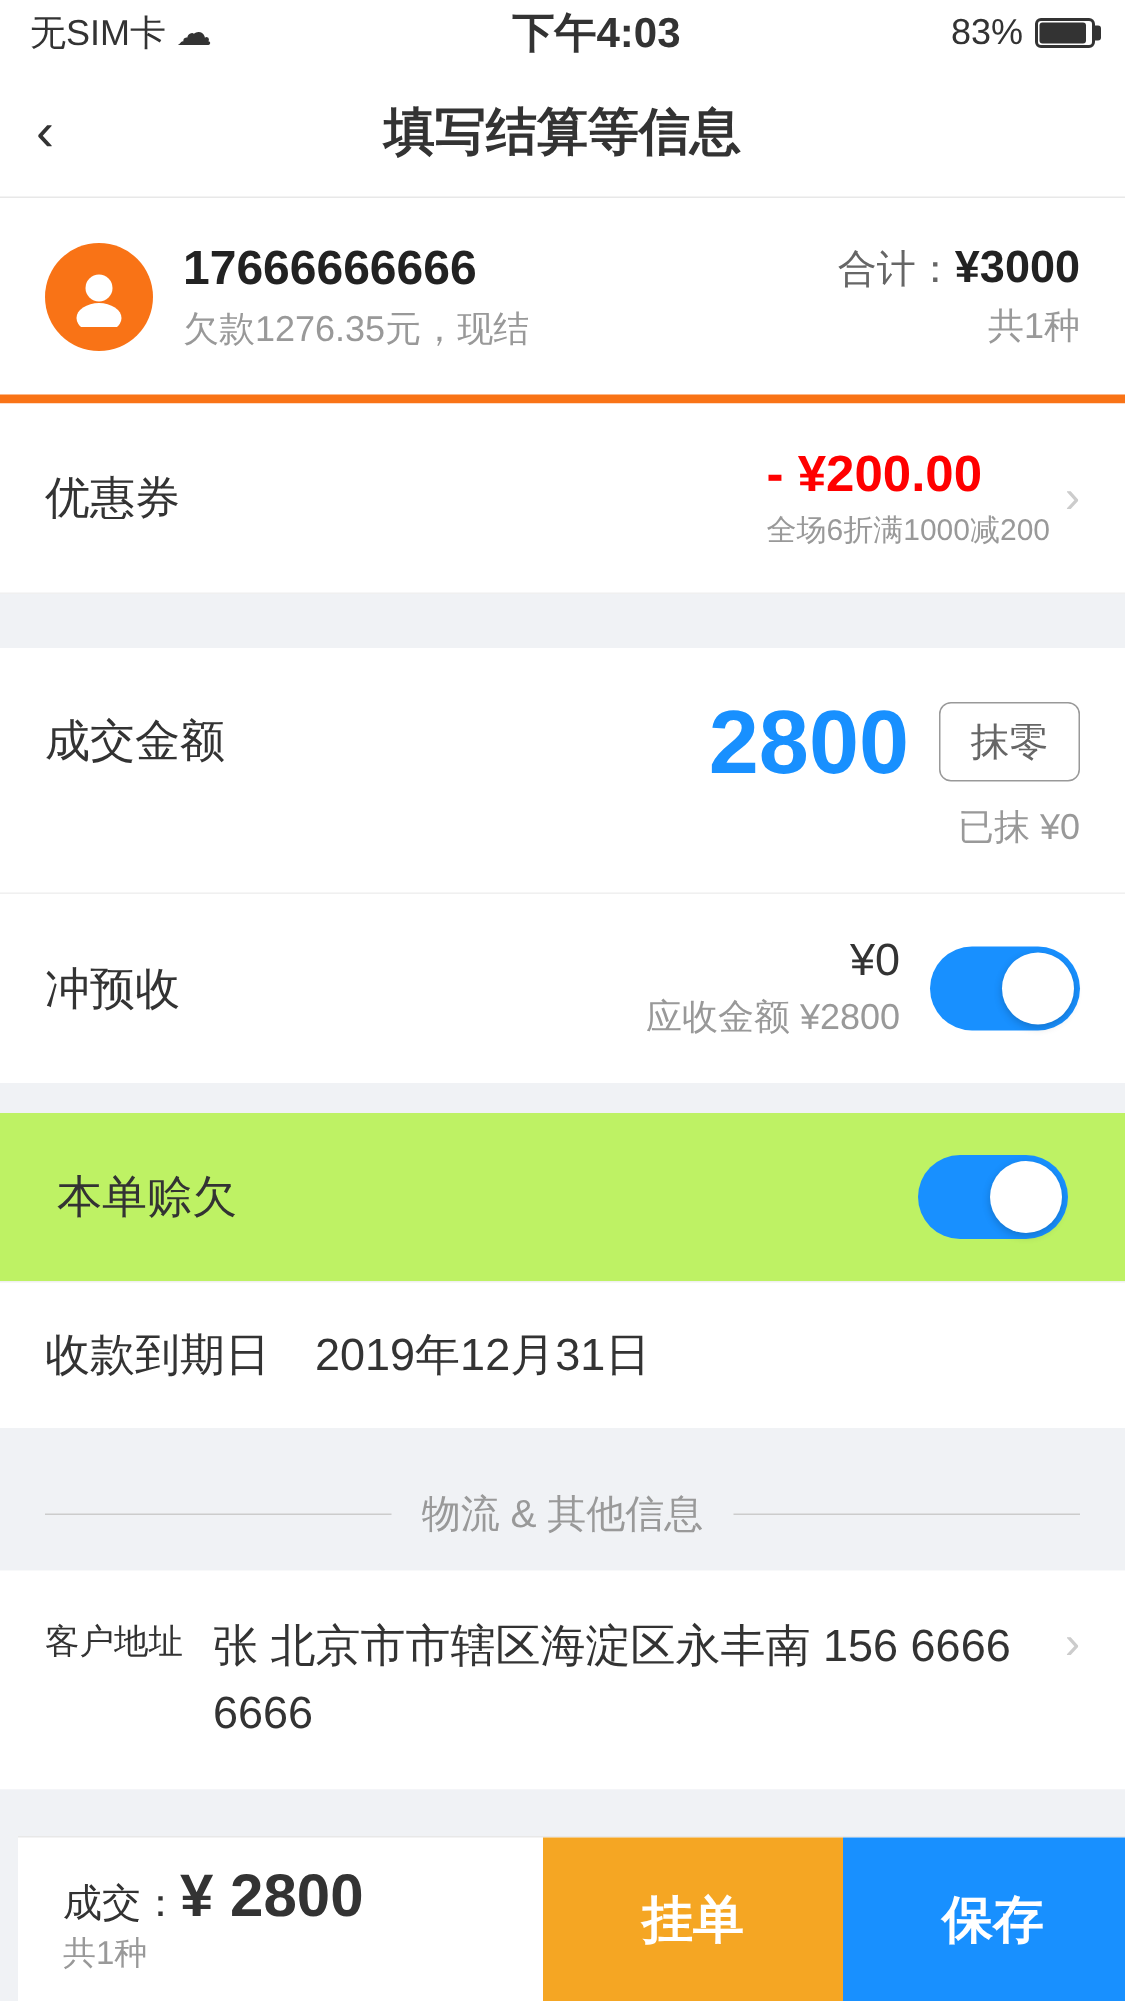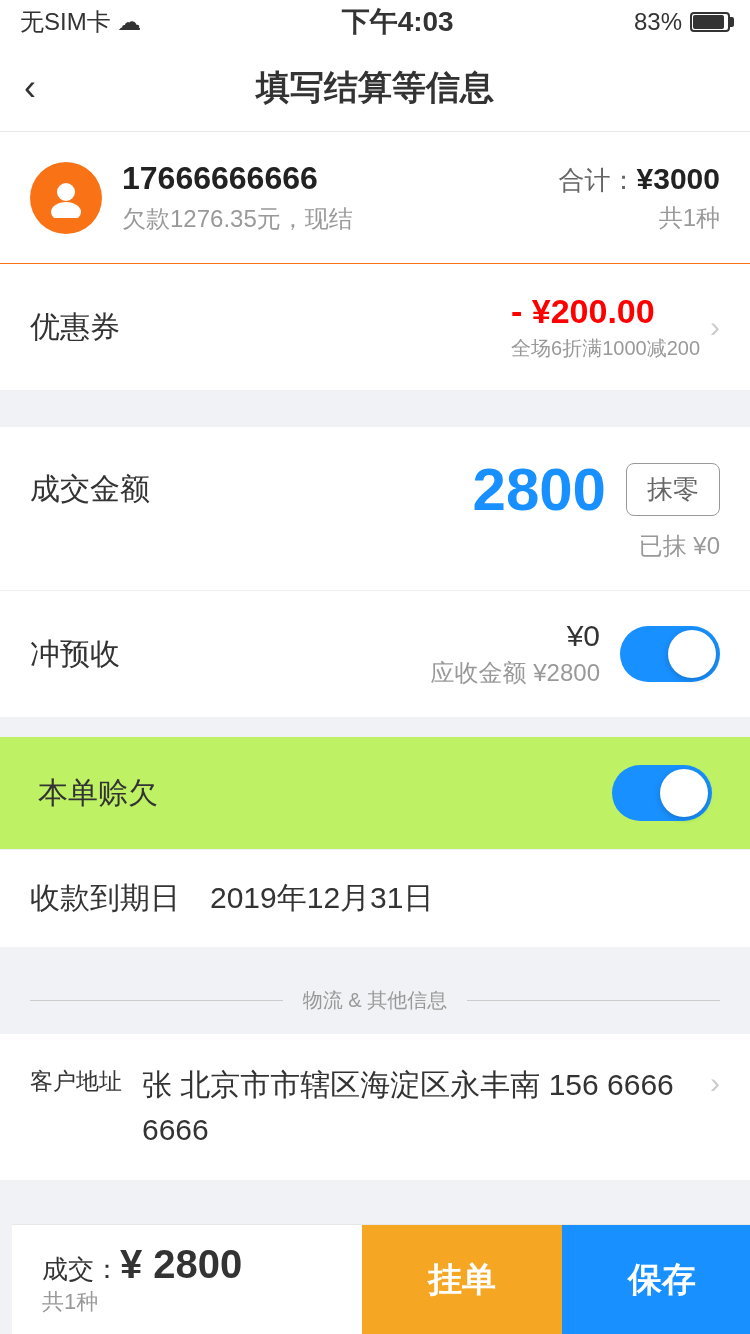--- a/index.html
+++ b/index.html
@@ -91,21 +91,21 @@
       background: #fff;
       margin-bottom: 16px;
     }
 
     .customer-info {
       background: #fff;
       padding: 28px 30px;
       display: flex;
       align-items: center;
       justify-content: space-between;
-      border-bottom: 1px solid #f97316;
+      border-bottom: 6px solid #f97316;
     }
     .customer-left {
       display: flex;
       align-items: center;
       gap: 20px;
     }
     .avatar {
       width: 72px;
       height: 72px;
       border-radius: 50%;
@@ -319,21 +319,21 @@
       align-items: center;
       justify-content: center;
       gap: 20px;
     }
     .logistics-line {
       flex: 1;
       height: 1px;
       background: #ccc;
     }
     .logistics-title {
-      font-size: 20px;
+      font-size: 26px;
       color: #999;
       white-space: nowrap;
     }
 
     
     .address-section {
       background: #fff;
       padding: 28px 30px;
       display: flex;
       align-items: flex-start;

